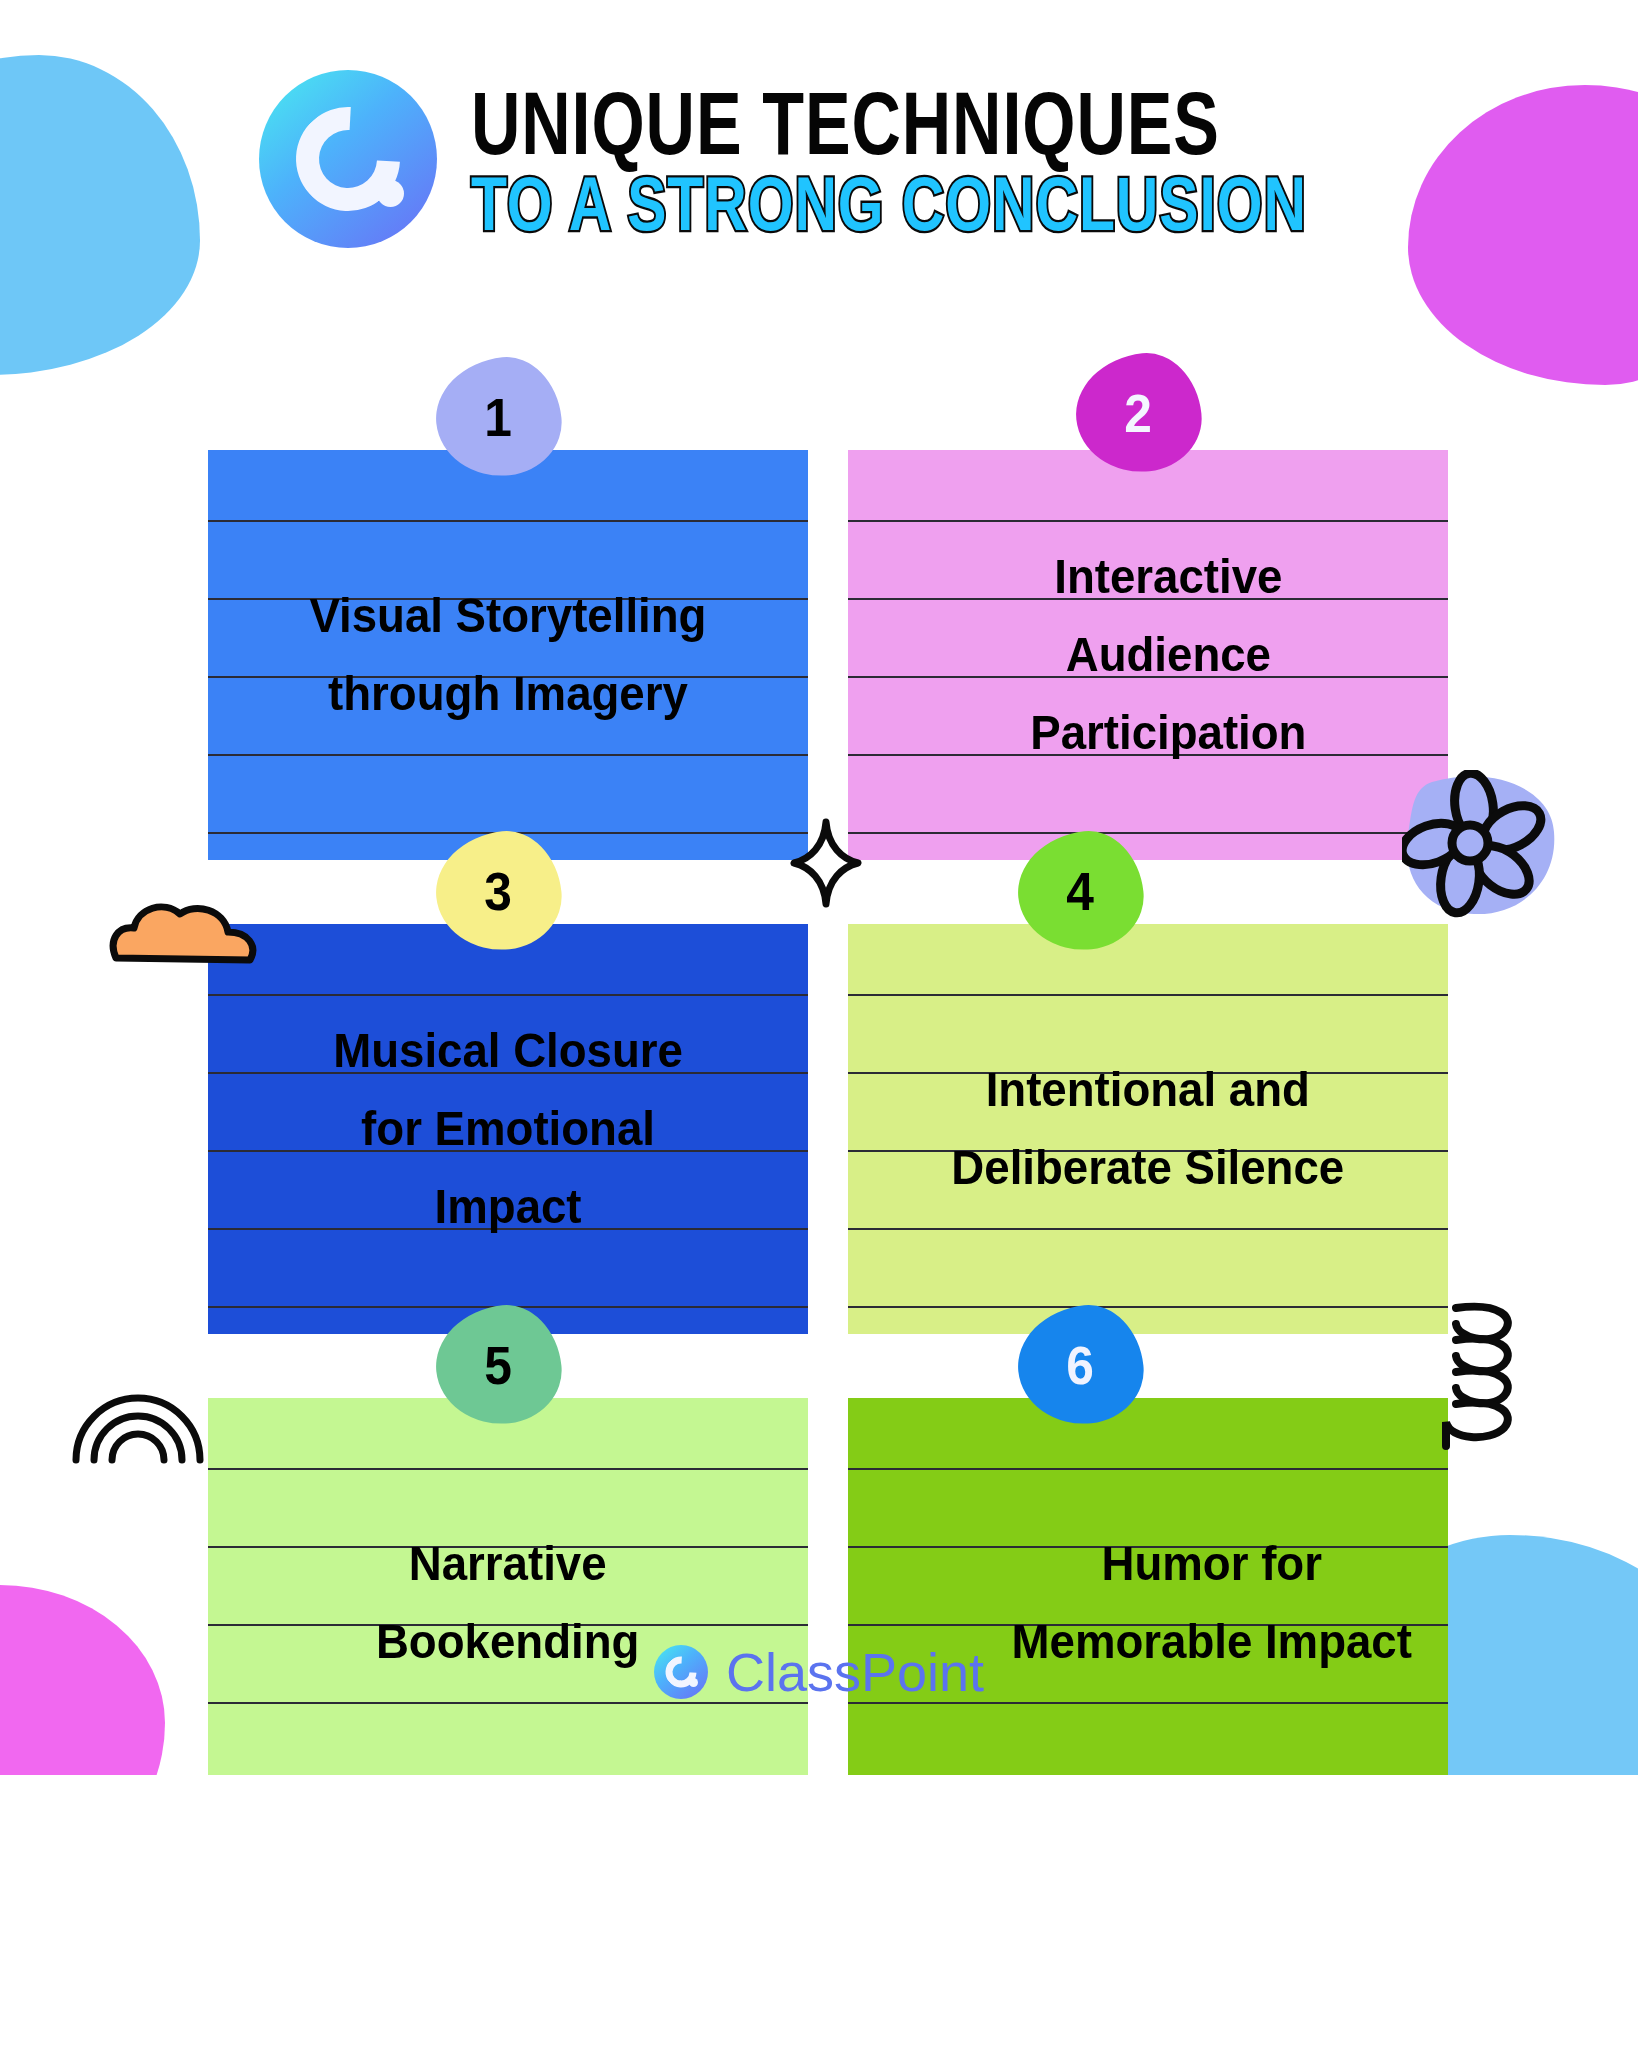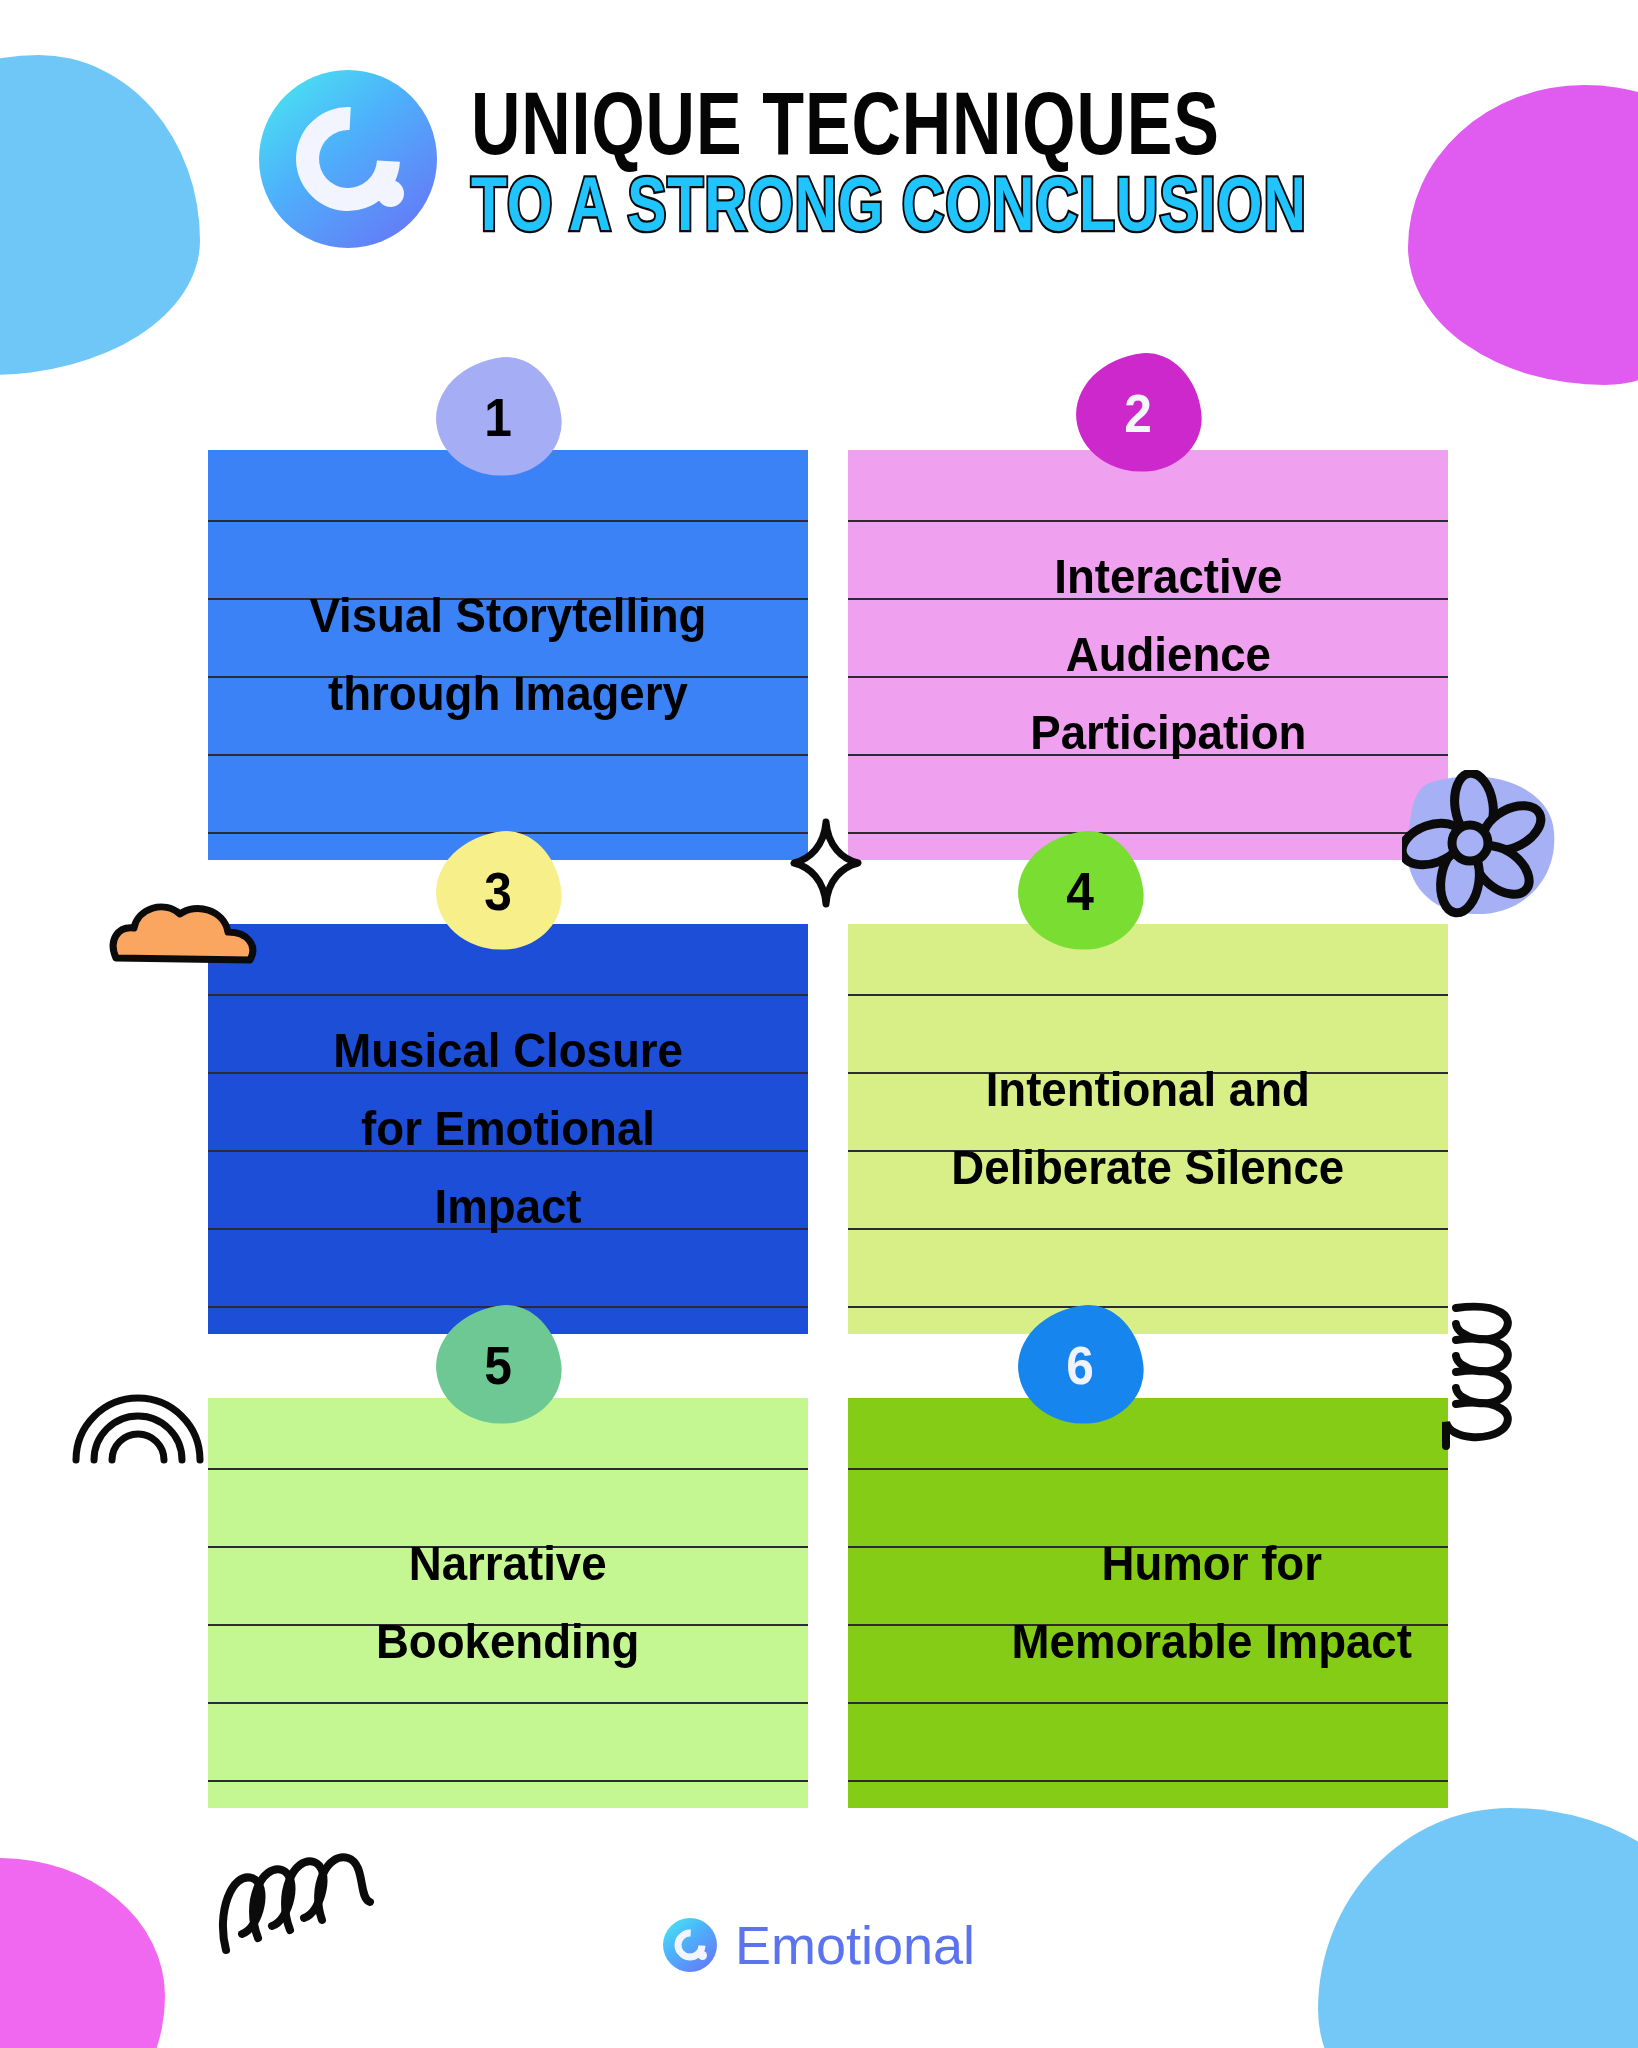--- a/index.html
+++ b/index.html
@@ -6,21 +6,21 @@
     margin: 0;
     padding: 0;
     background: #ffffff;
   }
   body {
     font-family: "Liberation Sans", sans-serif;
   }
   #poster {
     position: relative;
     width: 1638px;
-    height: 2048px;
+    height: 1775px;
     background: #ffffff;
     overflow: hidden;
   }
 
   
   .blob-tl {
     position: absolute;
     left: -150px; top: 55px;
     width: 350px; height: 320px;
     background: #6ec7f7;
@@ -374,16 +374,16 @@
       <path d="M72 78 C58 42 76 4 96 10 C114 16 104 60 86 66"></path>
       <path d="M104 68 C92 34 110 0 130 6 C148 12 140 46 152 50"></path>
     </g>
   </svg>
 
   <div class="footer">
     <div class="footer-mark">
       <div class="c-arc"></div>
       <div class="c-dot"></div>
     </div>
-    <div class="footer-word">Emotional</div>
+    <div class="footer-word">ClassPoint</div>
   </div>
 
 </div>
 
 </body></html>

